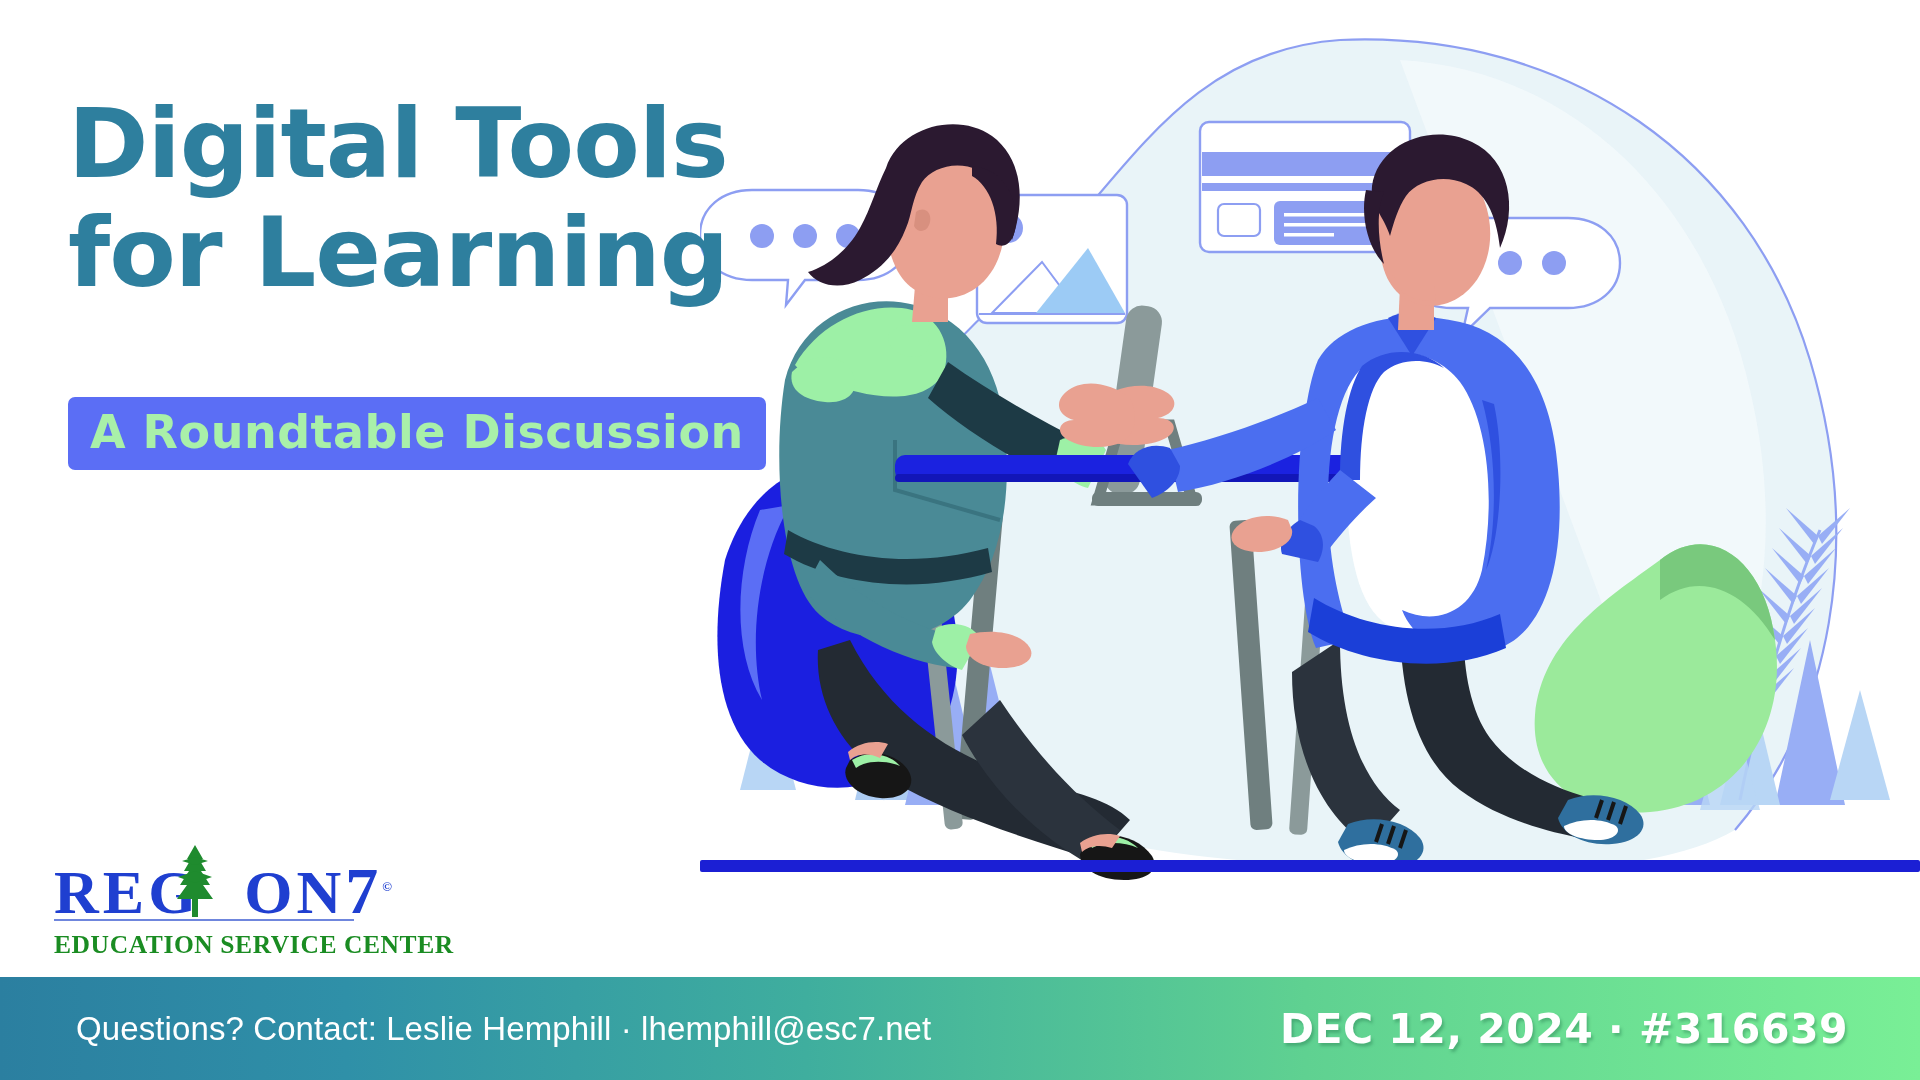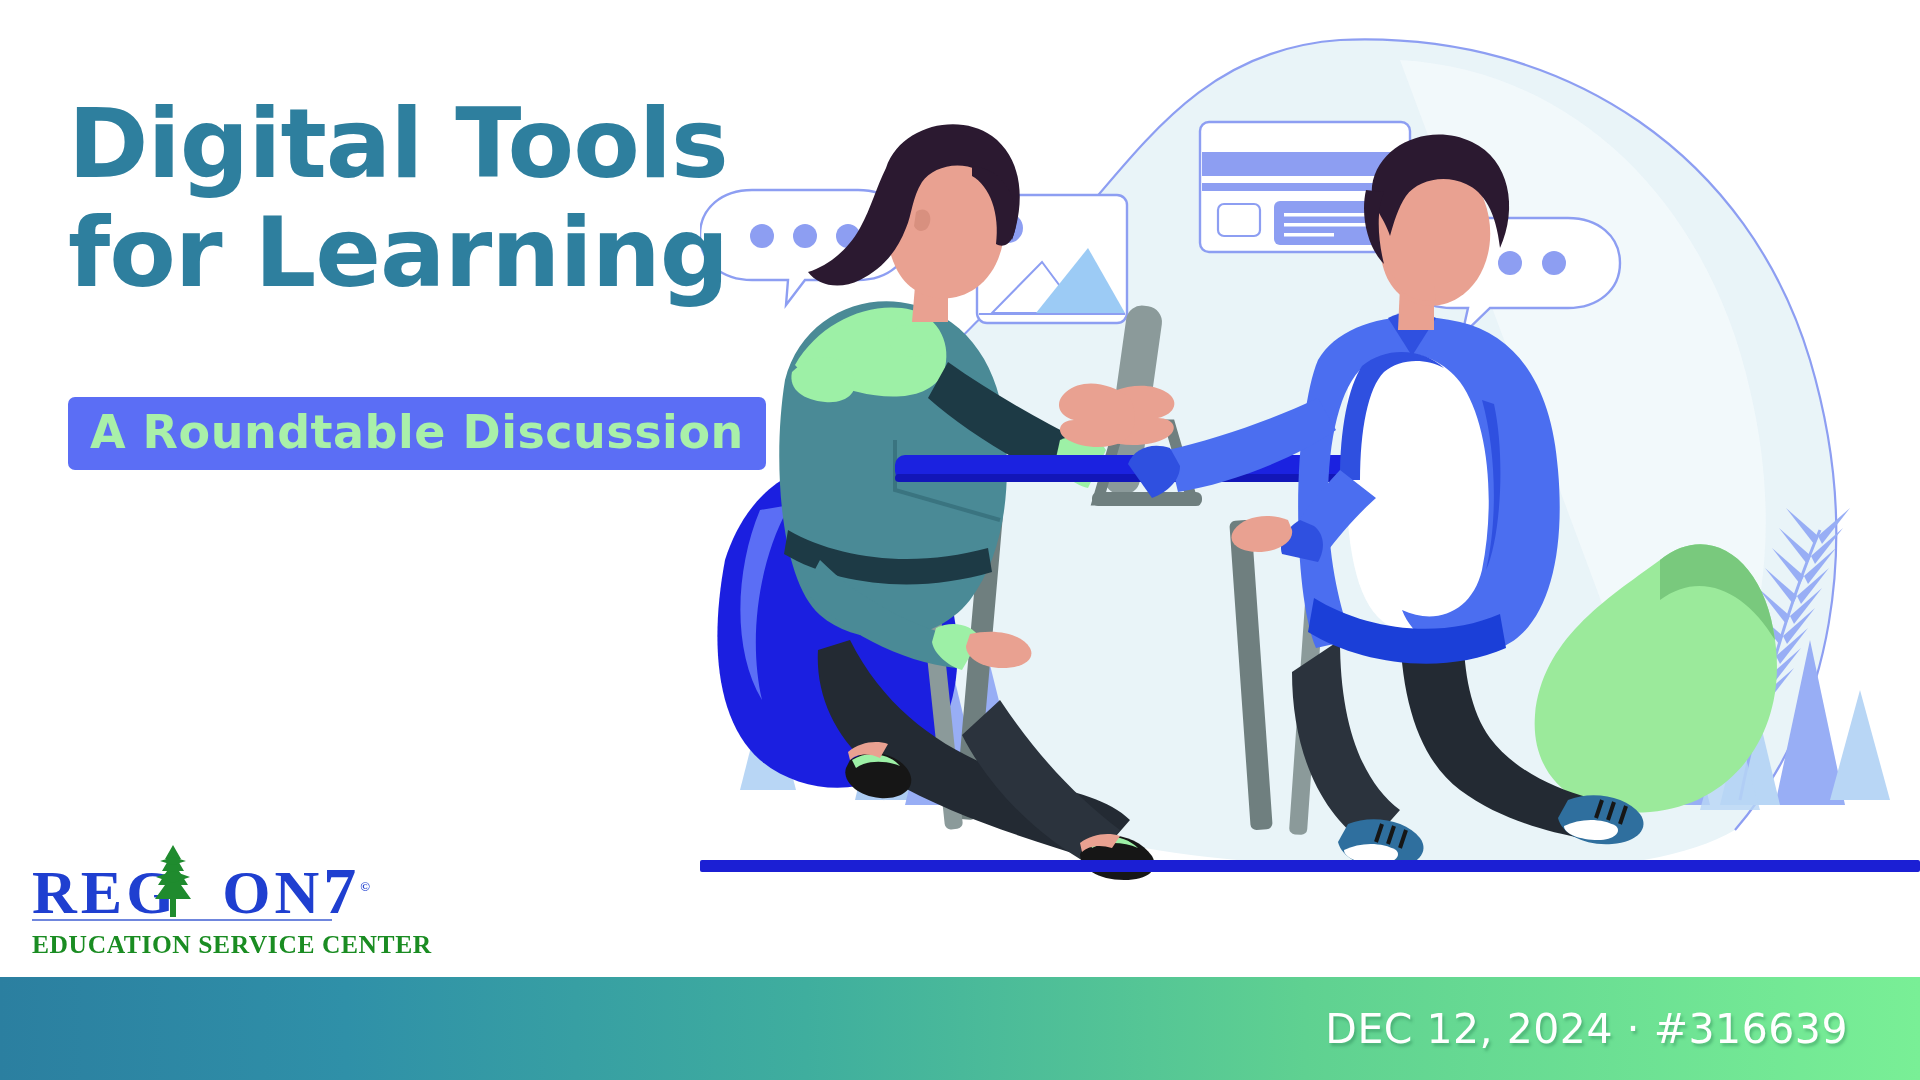--- a/index.html
+++ b/index.html
@@ -36,21 +36,21 @@
     font-family:"DejaVu Sans", sans-serif;
     font-weight:700;
     color:#a9f0a9;
     font-size:46px;
     line-height:1;
     letter-spacing:0.5px;
     white-space:nowrap;
   }
 
   
-  .logo{position:absolute;left:32px;top:855px;z-index:40;width:330px;}
+  .logo{position:absolute;left:54px;top:855px;z-index:40;width:330px;}
   .logo-row{position:relative;height:68px;}
   .logo-word{
     font-family:"Liberation Serif", serif;
     font-weight:700;
     color:#1f3fd0;
     font-size:62px;
     letter-spacing:4px;
     line-height:64px;
     white-space:nowrap;
   }
@@ -78,21 +78,21 @@
     z-index:50;
   }
   .footer-left{
     position:absolute;left:76px;top:50%;transform:translateY(-50%);
     color:#ffffff;font-size:33px;font-weight:400;
     font-family:"Liberation Sans", sans-serif;white-space:nowrap;
     letter-spacing:0.1px;
   }
   .footer-right{
     position:absolute;right:72px;top:50%;transform:translateY(-50%);
-    color:#ffffff;font-size:41px;font-weight:400;
+    color:#ffffff;font-size:41px;font-weight:700;
     font-family:"DejaVu Sans", sans-serif;
     letter-spacing:0.5px;white-space:nowrap;
     text-shadow:2px 3px 3px rgba(30,110,70,0.35);
     text-align:right;
   }
 </style>
 </head>
 <body>
 
 <div id="poster">
@@ -399,16 +399,17 @@
           <path d="M10 18 L23 14 L36 18 L23 22 Z"></path>
           <path d="M6 34 L23 28 L40 34 L23 40 Z"></path>
         </g>
       </svg>
     </div>
     <div class="logo-rule"></div>
     <div class="logo-sub">EDUCATION SERVICE CENTER</div>
   </div>
 
   <div class="footer">
+    <div class="footer-left">Questions? Contact: Leslie Hemphill · lhemphill@esc7.net</div>
     <div class="footer-right">DEC 12, 2024 · #316639</div>
   </div>
 
 </div>
 
 </body></html>

